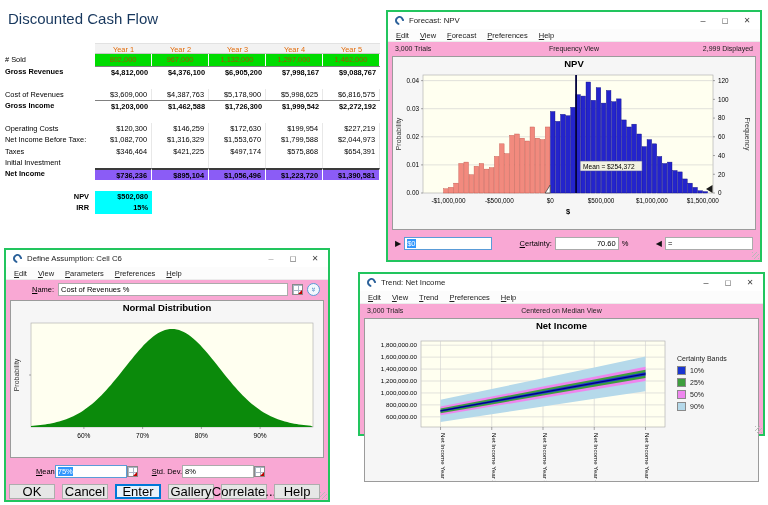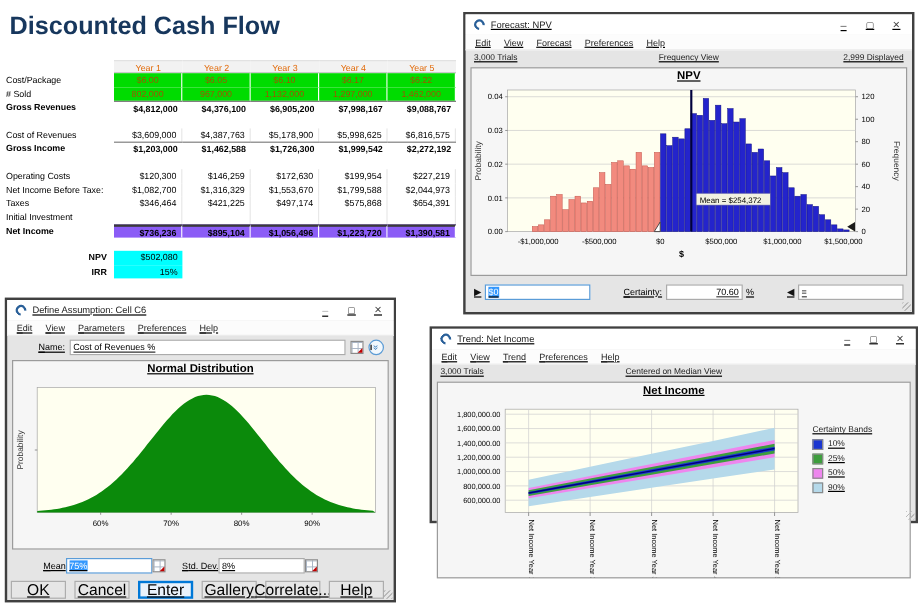--- a/index.html
+++ b/index.html
@@ -2,38 +2,38 @@
 <html><head>
 <meta charset="utf-8">
 <style>
   html,body{margin:0;padding:0;width:768px;height:505px;overflow:hidden;background:#FFF;
     font-family:"Liberation Sans",sans-serif;}
   *{box-sizing:border-box;}
   svg text{font-family:"Liberation Sans",sans-serif;}
 
   
   .sheet{position:absolute;left:2px;top:6px;width:382px;}
-  .sheet-title{font-size:21px;font-weight:bold;color:#17375D;margin:4px 0 16px 6px;}
+  .sheet-title{font-size:15px;font-weight:normal;color:#17375D;margin:4px 0 16px 6px;}
   .srow{display:flex;height:11.4px;line-height:11.3px;}
   .srow.blank{height:11.4px;}
   .rlabel{width:93px;font-size:7.4px;padding-left:3px;white-space:nowrap;overflow:hidden;}
   .dcell{width:57px;font-size:7.4px;text-align:right;padding-right:4px;white-space:nowrap;}
   .hcell{color:#E26B0A;font-weight:normal;text-align:center;background:#F2F2F2;
     border-bottom:1px solid #C9C9C9;border-top:1px solid #E2E2E2;padding-right:0;}
   .green .dcell{background:#00DC00;color:#9C5700;text-align:center;border-right:1px solid #FFF;padding-right:0;}
   .boldrow .rlabel,.boldrow .dcell{font-weight:bold;}
   .topline .dcell{border-top:1px solid #808080;}
   .plain .dcell{border-right:1px solid #E8E8E8;}
   .cyan .dcell{background:#8b5cf6;font-weight:bold;border-top:2px solid #3A3A3A;border-right:1px solid #FFF;}
   .cyan .rlabel{font-weight:bold;}
   .sumlabel{width:93px;font-size:7.4px;font-weight:bold;text-align:right;padding-right:6px;}
-  .sumval{background:#00FFFF;font-weight:normal;}
+  .sumval{background:#00FFFF;font-weight:bold;}
 
   
-  .win{position:absolute;background:#e5e5e5;border:2px solid #404040;font-size:8px;text-decoration:underline;}
+  .win{position:absolute;background:#f9a8d4;border:2px solid #22c55e;font-size:8px;}
   .titlebar{height:17px;display:flex;align-items:center;gap:5px;background:#FFF;padding:0 2px 0 7px;}
   .title{font-size:7.8px;color:#222;white-space:nowrap;}
   .cbicon{width:9px;height:9px;border:2px solid #2A6099;border-bottom-color:transparent;
     border-radius:50%;transform:rotate(-40deg);flex:0 0 auto;}
   .wbtns{margin-left:auto;display:flex;}
   .wb{width:22px;height:15px;display:flex;align-items:center;justify-content:center;
     font-size:9px;color:#444;cursor:default;}
   .wb-min::before{content:"–";}
   .wb-max::before{content:"▢";font-size:7.5px;}
   .wb-close::before{content:"✕";font-size:8px;}
@@ -91,28 +91,20 @@
 <div class="sheet">
   <div class="sheet-title">Discounted Cash Flow</div>
   <div id="sheet-table">
       <div class="srow header">
         <div class="rlabel"></div>
         <div class="dcell hcell">Year 1</div>
         <div class="dcell hcell">Year 2</div>
         <div class="dcell hcell">Year 3</div>
         <div class="dcell hcell">Year 4</div>
         <div class="dcell hcell">Year 5</div>
-      </div>
-      <div class="srow green">
-        <div class="rlabel">Cost/Package</div>
-        <div class="dcell">$6.00</div>
-        <div class="dcell">$6.05</div>
-        <div class="dcell">$6.10</div>
-        <div class="dcell">$6.17</div>
-        <div class="dcell">$6.22</div>
       </div>
       <div class="srow green">
         <div class="rlabel"># Sold</div>
         <div class="dcell">802,000</div>
         <div class="dcell">967,000</div>
         <div class="dcell">1,132,000</div>
         <div class="dcell">1,297,000</div>
         <div class="dcell">1,462,000</div>
       </div>
       <div class="srow boldrow topline">

